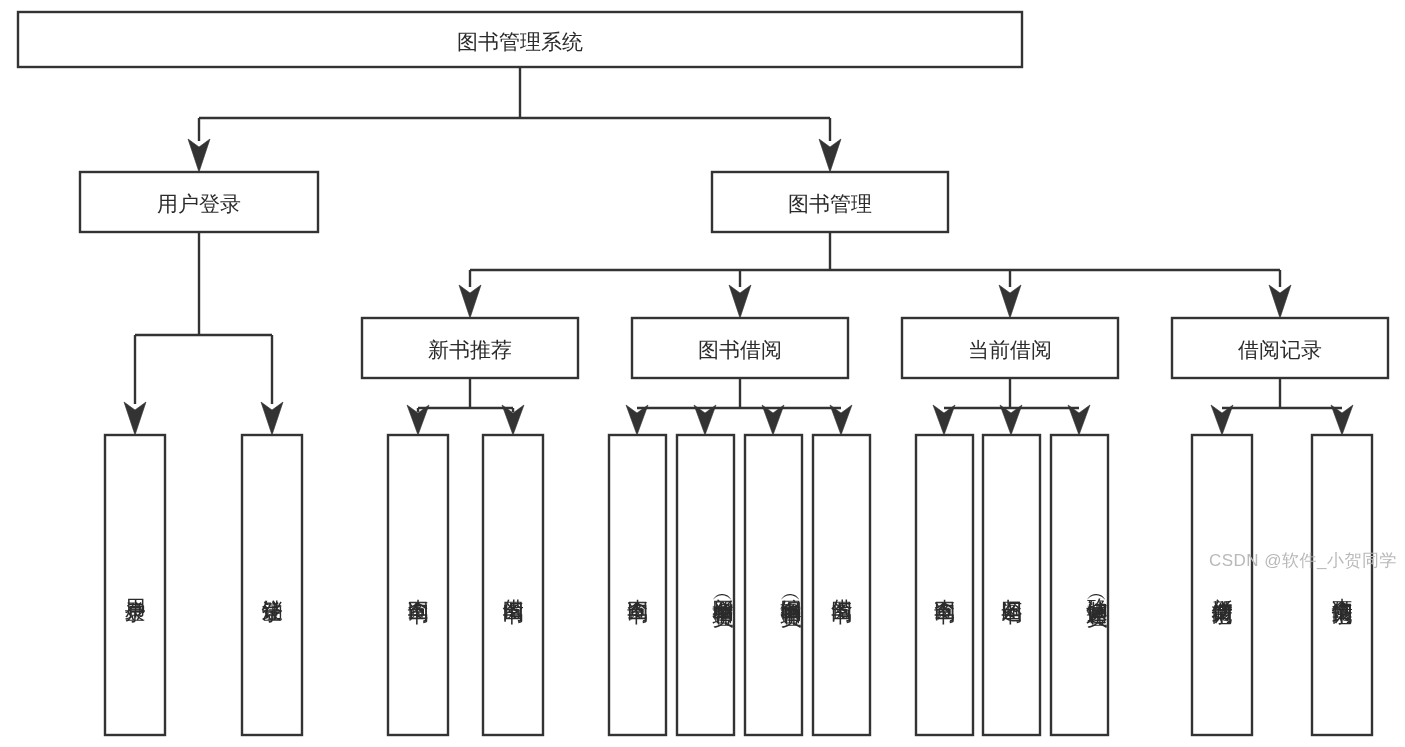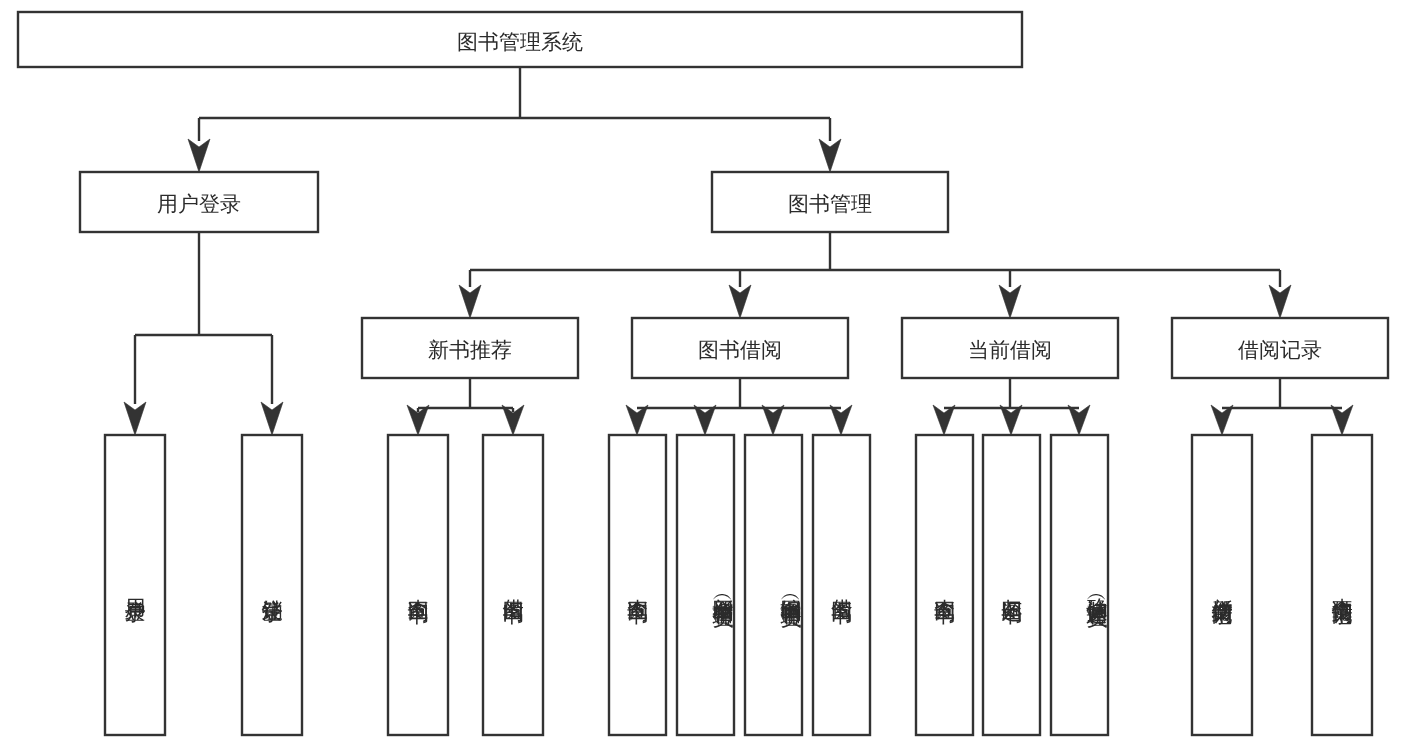--- a/index.html
+++ b/index.html
@@ -197,14 +197,15 @@
   <div class="leaf-label" style="left:745px; top:441px; width:57px; height:294px;">编辑图书（管理员）</div>
   <div class="leaf-label centered" style="left:813px; top:435px; width:57px; height:300px;">借阅图书</div>
 
   <div class="leaf-label centered" style="left:916px; top:435px; width:57px; height:300px;">查询图书</div>
   <div class="leaf-label centered" style="left:983px; top:435px; width:57px; height:300px;">归还图书</div>
   <div class="leaf-label" style="left:1051px; top:441px; width:57px; height:294px;">确认归还（管理员）</div>
 
   <div class="leaf-label centered" style="left:1192px; top:435px; width:60px; height:300px;">新增借阅记录</div>
   <div class="leaf-label centered" style="left:1312px; top:435px; width:60px; height:300px;">查询借阅记录</div>
 
+  <div class="watermark">CSDN @软件_小贺同学</div>
 
 </div>
 
 </body></html>

